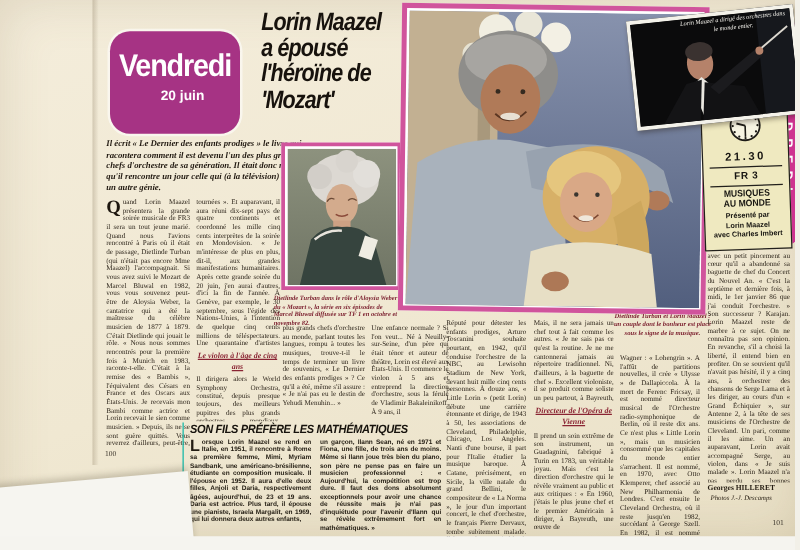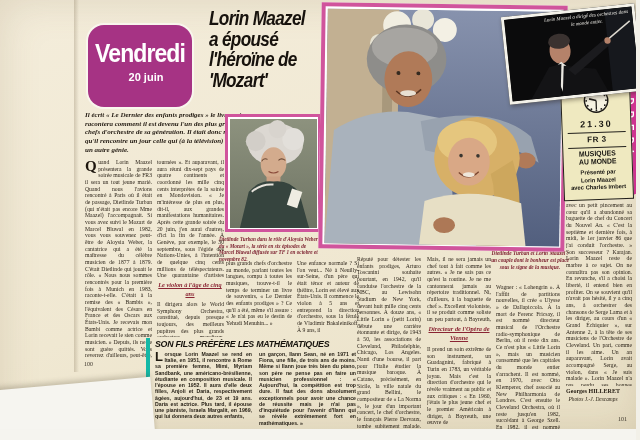--- a/index.html
+++ b/index.html
@@ -122,21 +122,21 @@
     font-size:6px;font-weight:bold;color:#241c12;}
   .photocredit{position:absolute;left:552px;top:396px;width:82px;text-align:center;z-index:2;
     font-size:5.4px;font-style:italic;color:#2c2418;}
   .folio{position:absolute;z-index:2;font-size:6px;color:#3a332a;}
   .folio.left{left:84px;top:361px;}
   .folio.right{left:618px;top:416px;}
 
   
   .fbox{
     position:absolute;left:146px;top:338px;width:206px;height:96px;z-index:2;
-    border-left:4px solid #14b8a6;padding-left:5px;
+    border-left:1px solid #14b8a6;padding-left:5px;
   }
   .fbox .ftitle{
     font-family:"Liberation Sans",sans-serif;font-weight:bold;font-style:italic;
     font-size:9.5px;letter-spacing:-.3px;color:#16120c;transform:scaleX(.93);transform-origin:left;
     white-space:nowrap;
   }
   .fbox .fcols{display:flex;gap:7px;margin-top:2px;}
   .fbox .fcol{
     width:97px;height:78px;overflow:hidden;
     font-family:"Liberation Sans",sans-serif;font-weight:bold;

